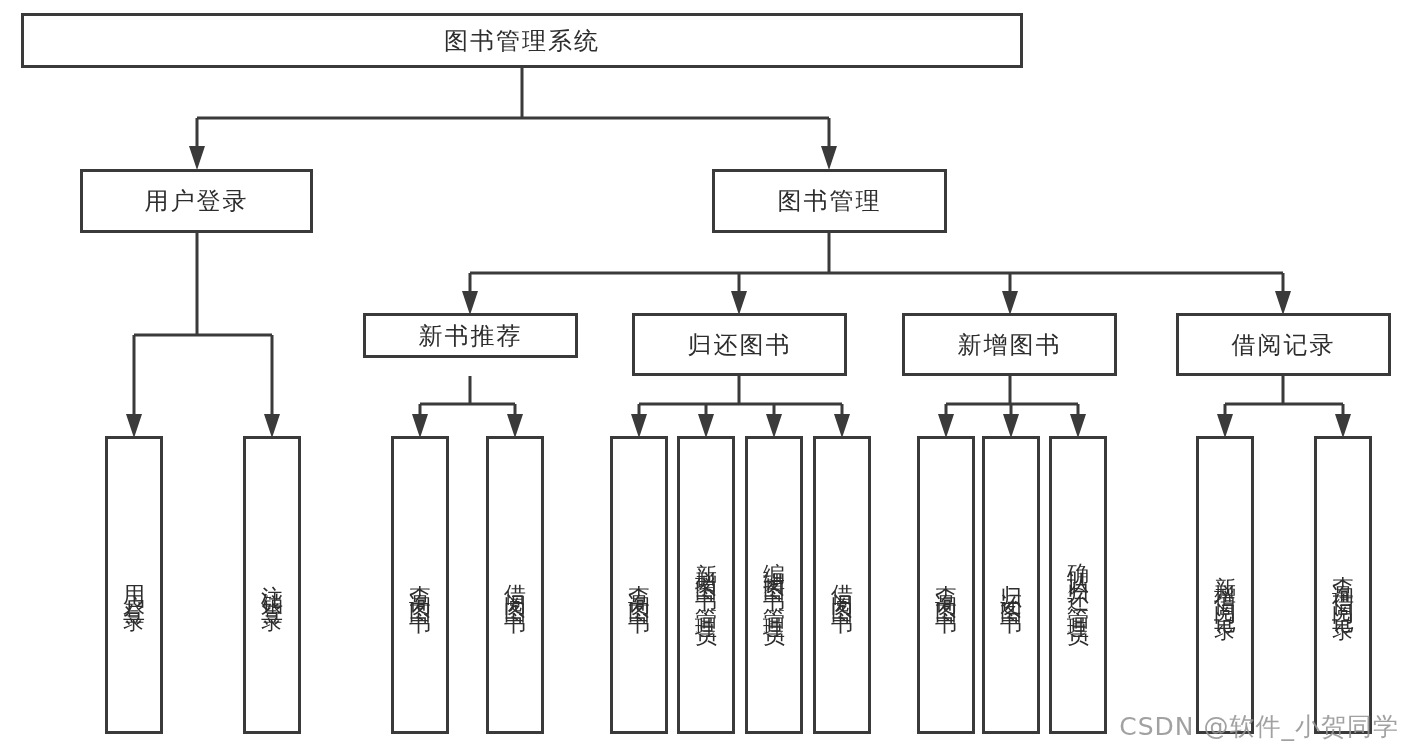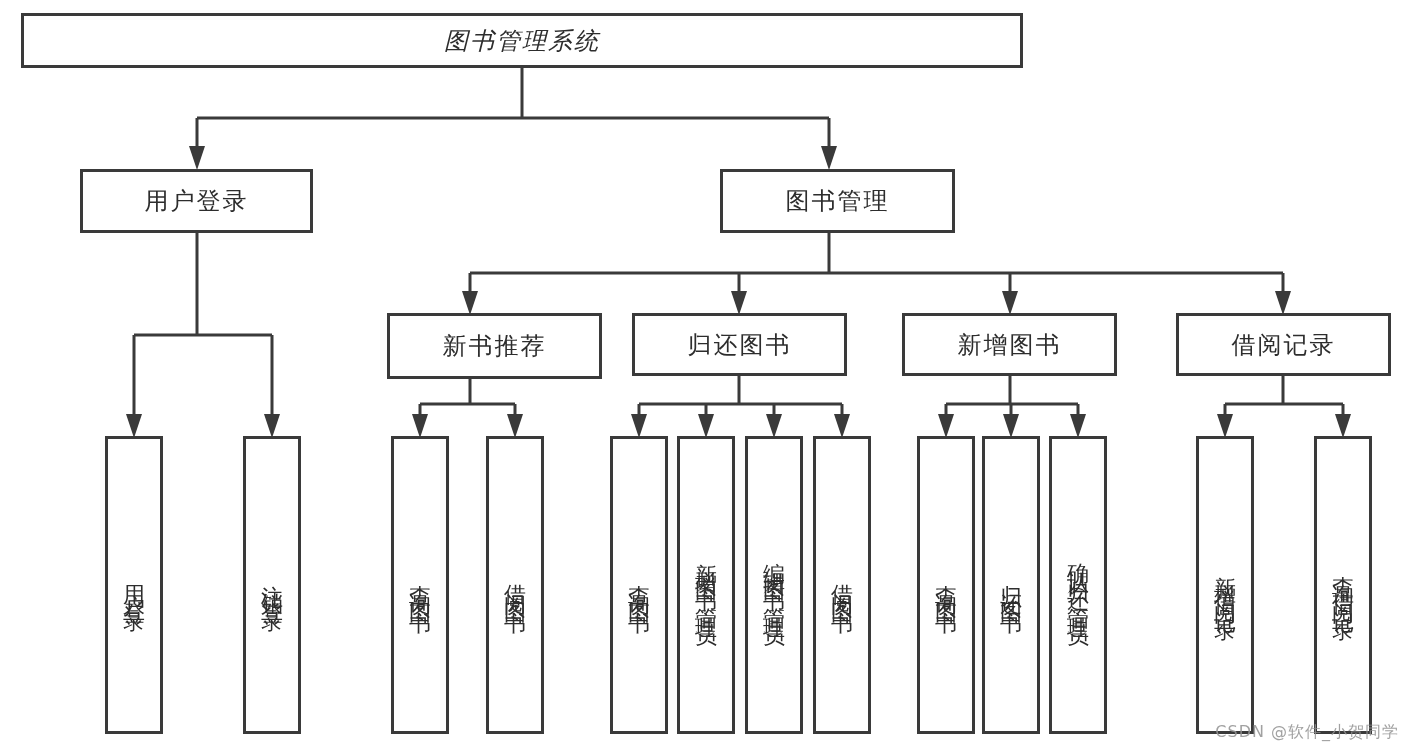--- a/index.html
+++ b/index.html
@@ -44,21 +44,21 @@
     text-orientation: mixed;
     font-size: 22px;
     letter-spacing: 9px;
     line-height: 1;
   }
   .watermark {
     position: absolute;
     right: 6px;
     bottom: 4px;
     z-index: 3;
-    font-size: 16px;
+    font-size: 25px;
     letter-spacing: 1px;
     color: rgba(148, 148, 148, 0.88);
     white-space: nowrap;
   }
 </style>
 </head>
 <body>
 
 <div class="canvas">
 
@@ -75,32 +75,32 @@
              M1002 291 H1018 L1010 315 Z  M1275 291 H1291 L1283 315 Z
              M126 414 H142 L134 438 Z  M264 414 H280 L272 438 Z
              M412 414 H428 L420 438 Z  M507 414 H523 L515 438 Z
              M631 414 H647 L639 438 Z  M698 414 H714 L706 438 Z
              M766 414 H782 L774 438 Z  M834 414 H850 L842 438 Z
              M938 414 H954 L946 438 Z  M1003 414 H1019 L1011 438 Z
              M1070 414 H1086 L1078 438 Z
              M1217 414 H1233 L1225 438 Z  M1335 414 H1351 L1343 438 Z"></path>
   </svg>
 
-  <div class="box hbox" style="left:21px; top:13px; width:1002px; height:55px;font-style:italic;">
+  <div class="box hbox" style="left:21px; top:13px; width:1002px; height:55px;">
     <span>图书管理系统</span>
   </div>
 
   <div class="box hbox" style="left:80px; top:169px; width:233px; height:64px;">
     <span>用户登录</span>
   </div>
-  <div class="box hbox" style="left:712px; top:169px; width:235px; height:64px;margin-left:8px;">
+  <div class="box hbox" style="left:712px; top:169px; width:235px; height:64px;">
     <span>图书管理</span>
   </div>
 
-  <div class="box hbox" style="left:363px; top:313px; width:215px; height:66px;margin-left:24px;">
+  <div class="box hbox" style="left:363px; top:313px; width:215px; height:45px;">
     <span>新书推荐</span>
   </div>
   <div class="box hbox" style="left:632px; top:313px; width:215px; height:63px;">
     <span>归还图书</span>
   </div>
   <div class="box hbox" style="left:902px; top:313px; width:215px; height:63px;">
     <span>新增图书</span>
   </div>
   <div class="box hbox" style="left:1176px; top:313px; width:215px; height:63px;">
     <span>借阅记录</span>

